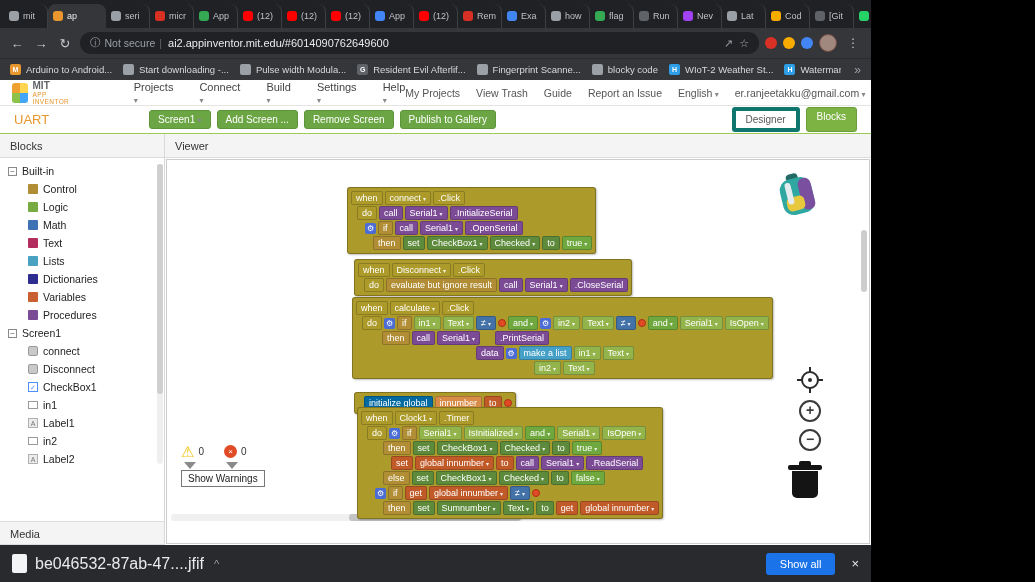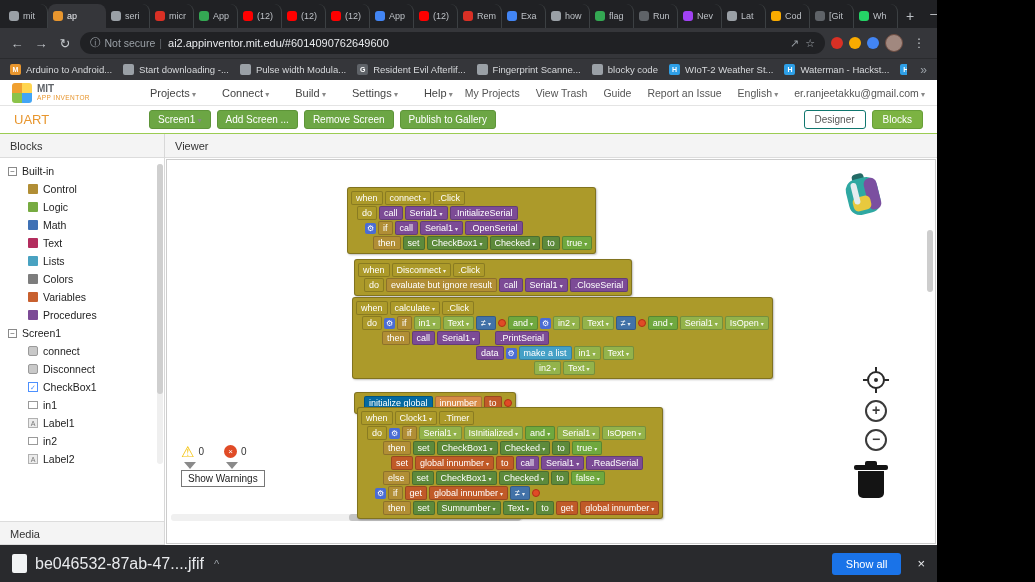--- a/index.html
+++ b/index.html
@@ -1,17 +1,17 @@
 <!DOCTYPE html>
 <html><head>
 <meta charset="utf-8">
 <style>
 *{box-sizing:border-box;margin:0;padding:0;}
 body{font-family:"Liberation Sans",sans-serif;background:#000;}
-.screen{width:937px;height:582px;background:#fff;position:relative;overflow:hidden;display:flex;flex-direction:column;}
+.screen{width:871px;height:582px;background:#fff;position:relative;overflow:hidden;display:flex;flex-direction:column;}
 
 
 .tabstrip{height:28px;background:#202124;display:flex;align-items:flex-end;padding-left:4px;flex:none;}
 .tabs{display:flex;height:24px;}
 .tab{width:44px;display:flex;align-items:center;gap:4px;padding:0 5px;border-radius:8px 8px 0 0;color:#bdc1c6;font-size:9px;overflow:hidden;white-space:nowrap;flex:none;border-right:1px solid #3c4043;}
 .tab-active{background:#35363a;color:#e8eaed;width:58px;border-right:none;}
 .favicon{width:10px;height:10px;border-radius:3px;flex:none;background:#9aa0a6;}
 .tab-title{overflow:hidden;}
 .newtab{color:#bdc1c6;font-size:14px;margin:0 0 5px 8px;line-height:1;}
 .wincontrols{margin-left:auto;display:flex;height:28px;}
@@ -47,21 +47,21 @@
 .menu-item::after,.has-caret::after{content:" ▾";font-size:8px;color:#888;}
 .hdr-links{margin-left:auto;display:flex;gap:16px;align-items:center;}
 .hdr-link{font-size:10.5px;color:#555;white-space:nowrap;}
 
 
 .projectbar{height:28px;background:#fff;border-bottom:1px solid #9ccc52;display:flex;align-items:center;padding:0 14px;flex:none;}
 .proj-title{color:#e8962e;font-size:13px;width:135px;}
 .pbtns{display:flex;gap:6px;}
 .gbtn{background:#6ca644;color:#fff;font-size:10px;padding:3px 8px;border-radius:3px;border:1px solid #5e9539;white-space:nowrap;}
 .viewtoggle{margin-left:auto;display:flex;gap:6px;}
-.designer-btn{background:#fff;border:1px solid #0f766e;color:#555;font-size:10px;padding:3px 10px;border-radius:3px;}
+.designer-btn{background:#fff;border:4px solid #0f766e;color:#555;font-size:10px;padding:3px 10px;border-radius:3px;}
 .blocks-btn{background:#7cb342;border:1px solid #689f38;color:#fff;font-size:10px;padding:3px 10px;border-radius:3px;}
 
 
 .main{flex:1;display:flex;overflow:hidden;}
 .sidebar{width:165px;border-right:1px solid #d8d8d8;display:flex;flex-direction:column;position:relative;background:#fff;}
 .panel-header{height:24px;line-height:24px;background:#f4f4f4;border-bottom:1px solid #dcdcdc;font-size:11px;color:#333;padding-left:10px;flex:none;}
 .palette{flex:none;height:332px;overflow:hidden;padding-top:4px;}
 .tree-root{display:flex;align-items:center;gap:5px;height:18px;padding-left:8px;font-size:10.5px;color:#222;}
 .collapse-box{width:9px;height:9px;border:1px solid #8a8a8a;font-size:8px;line-height:7px;text-align:center;color:#555;background:#fff;flex:none;}
 .tree-item{display:flex;align-items:center;gap:5px;height:18px;padding-left:28px;font-size:10.5px;color:#222;}
@@ -407,25 +407,25 @@
             <div class="tree-item">
               <span class="pal-sq" style="background: rgb(179, 45, 94);"></span>
               <span>Text</span>
             </div>
 
             <div class="tree-item">
               <span class="pal-sq" style="background: rgb(73, 162, 193);"></span>
               <span>Lists</span>
             </div>
 
-
-            <div class="tree-item">
-              <span class="pal-sq" style="background: rgb(125, 125, 125);"></span>
-              <span>Colors</span>
-            </div>
+            <div class="tree-item">
+              <span class="pal-sq" style="background: rgb(45, 45, 143);"></span>
+              <span>Dictionaries</span>
+            </div>
+
 
             <div class="tree-item">
               <span class="pal-sq" style="background: rgb(200, 96, 47);"></span>
               <span>Variables</span>
             </div>
 
             <div class="tree-item">
               <span class="pal-sq" style="background: rgb(124, 75, 150);"></span>
               <span>Procedures</span>
             </div>

